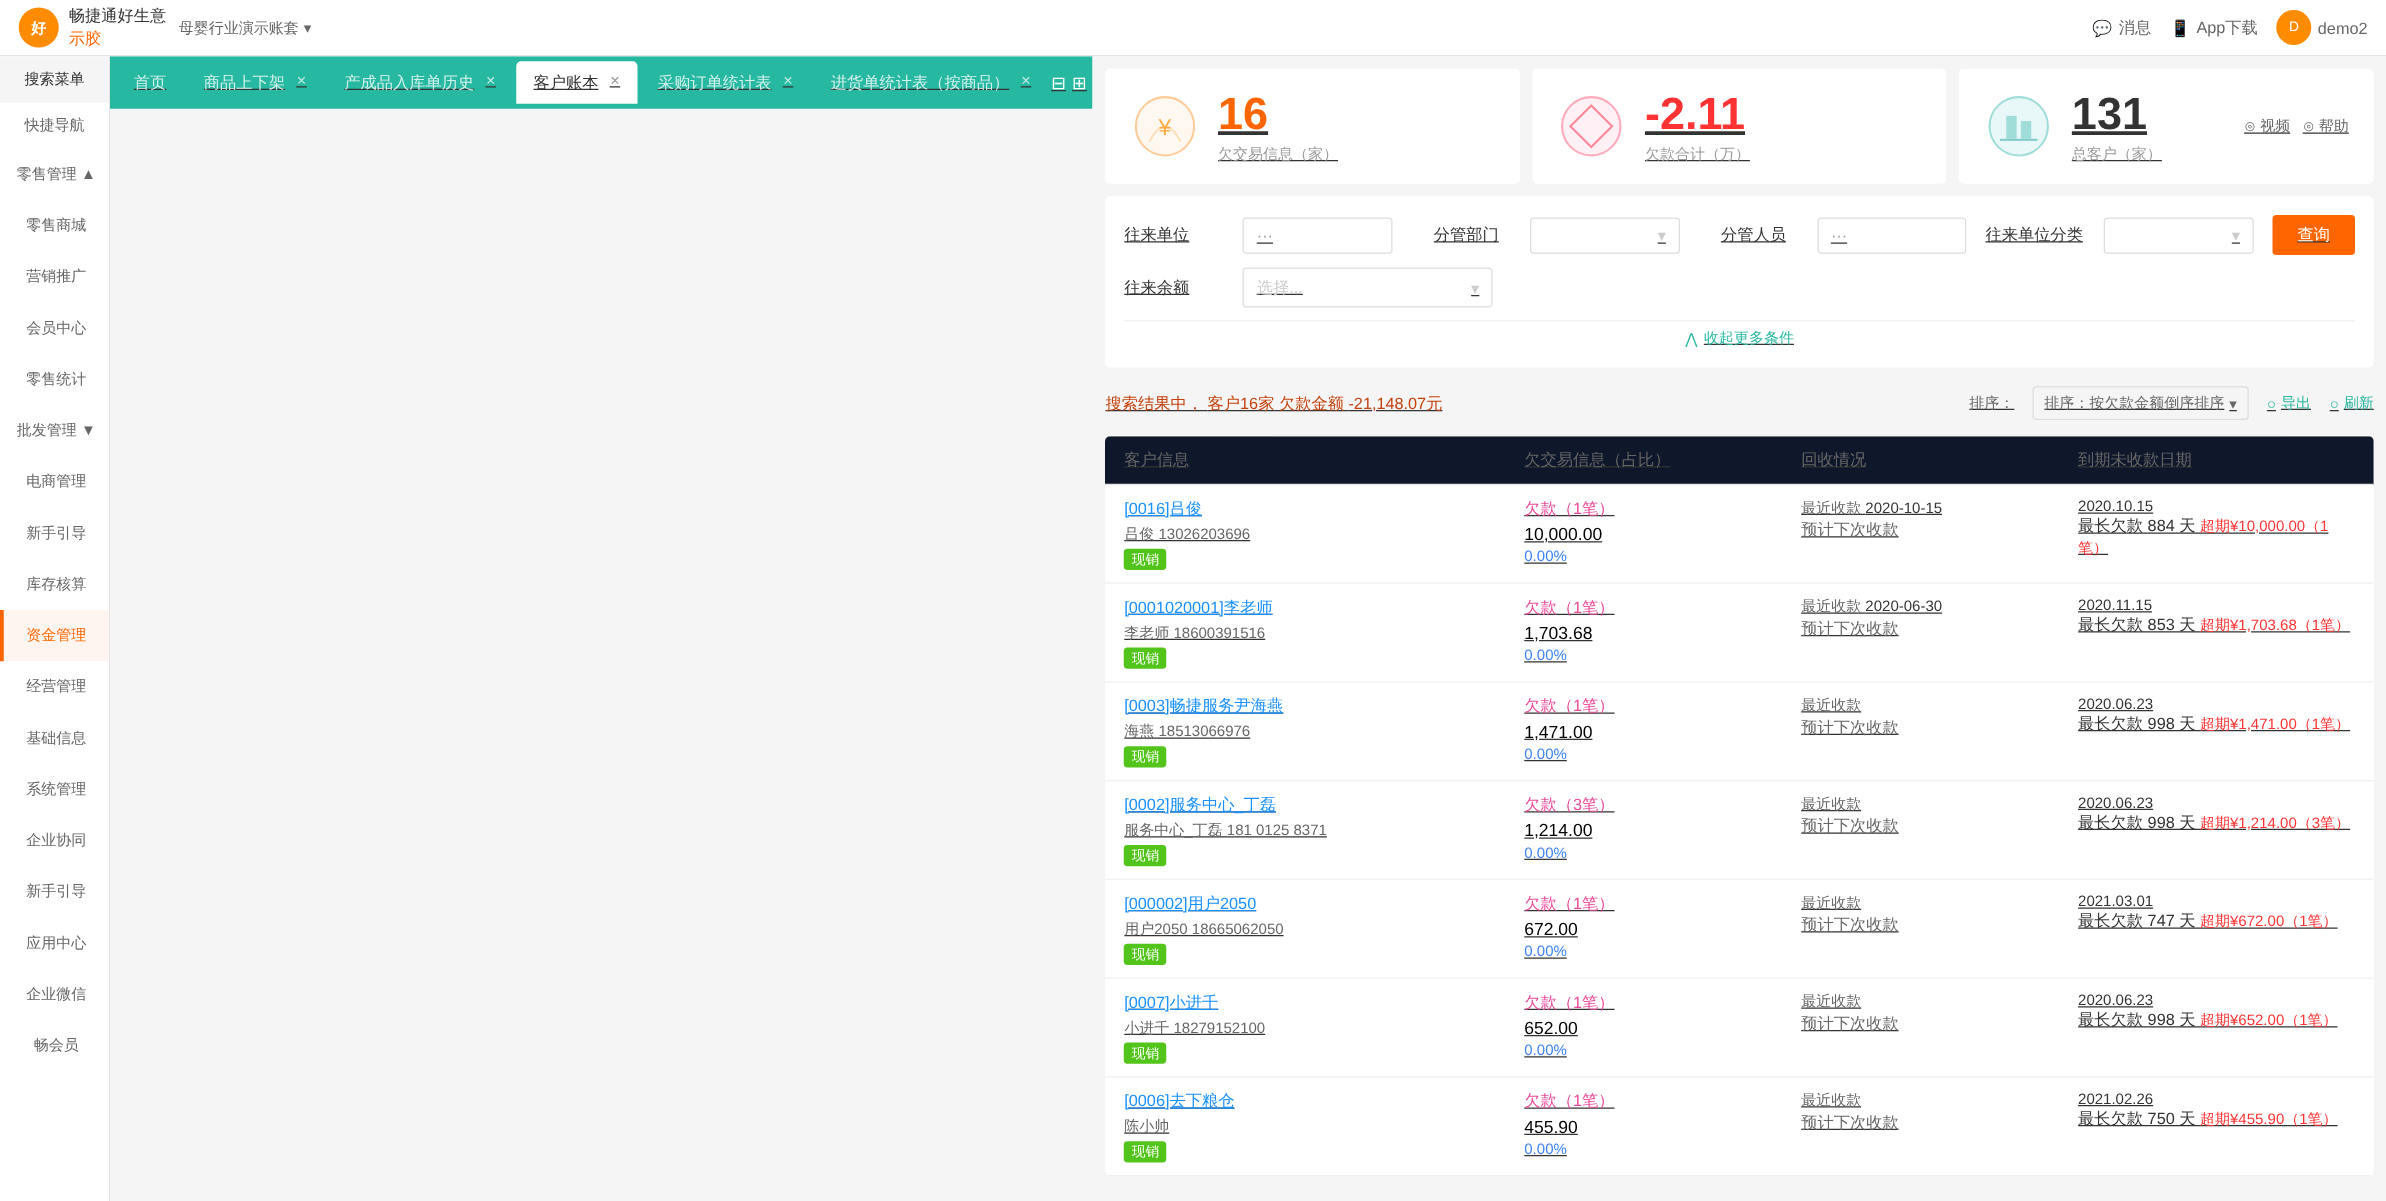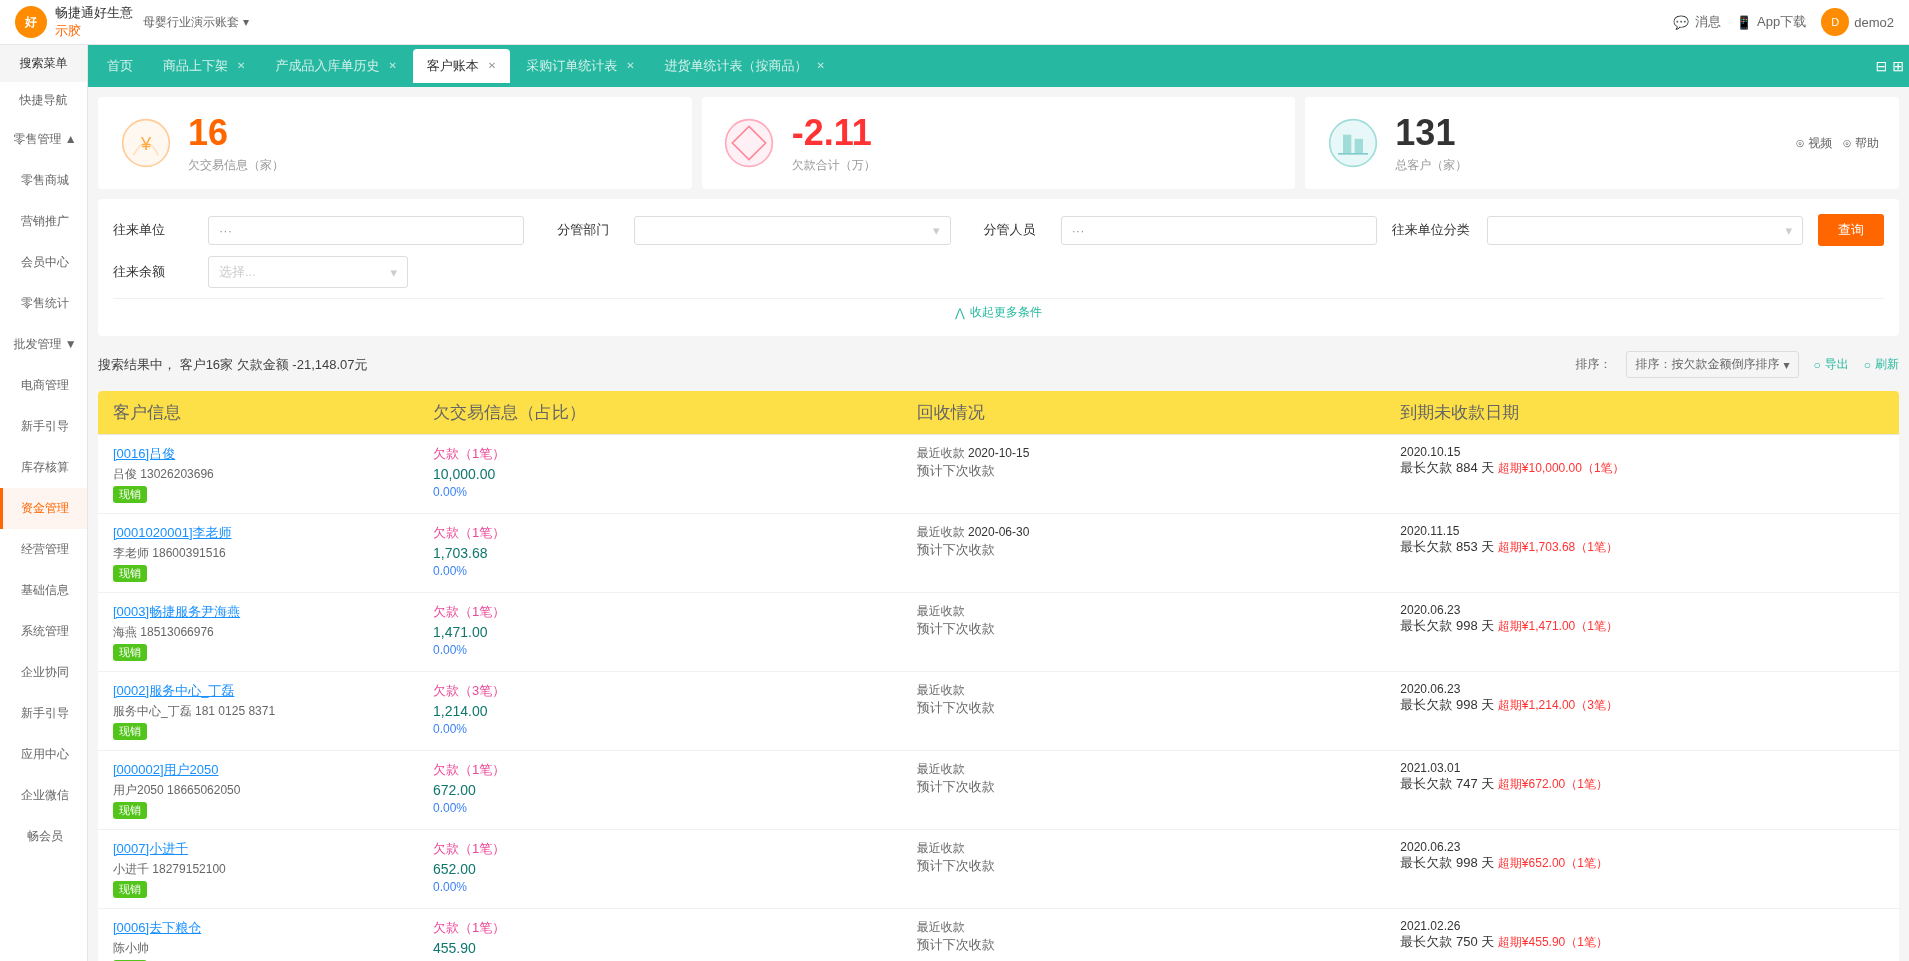--- a/index.html
+++ b/index.html
@@ -26,21 +26,21 @@
 
     
     .main-layout { display: flex; height: calc(961px - 45px); }
     .sidebar { width: 88px; background: #fff; border-right: 1px solid #e5e5e5; display: flex; flex-direction: column; overflow-y: auto; }
     .sidebar-item { padding: 12px 5px; text-align: center; cursor: pointer; font-size: 12px; color: #666; border-left: 3px solid transparent; }
     .sidebar-item.active { background: #fff5f0; color: #ff6600; border-left-color: #ff6600; }
     .search-menu-item { background: #f5f5f5; color: #333; font-size: 12px; padding: 10px 5px; text-align: center; cursor: pointer; }
     .quick-nav { padding: 10px 5px; text-align: center; font-size: 12px; color: #666; cursor: pointer; }
 
     
-    .content-area { flex: 1; display: flex; flex-direction: column; overflow: hidden; }
+    .content-area { flex: 1; display: flex; flex-direction: row; overflow: hidden; text-decoration: underline; }
     
     
     .tab-bar { background: #26b8a0; display: flex; align-items: center; height: 42px; padding: 0 5px; gap: 2px; flex-shrink: 0; }
     .tab { display: flex; align-items: center; gap: 6px; padding: 8px 14px; font-size: 13px; color: rgba(255,255,255,0.8); cursor: pointer; border-radius: 4px 4px 0 0; white-space: nowrap; }
     .tab.active { background: #fff; color: #333; }
     .tab-close { font-size: 10px; color: rgba(255,255,255,0.7); margin-left: 3px; cursor: pointer; line-height: 1; }
     .tab.active .tab-close { color: #999; }
     .tab-actions { margin-left: auto; display: flex; gap: 5px; color: #fff; font-size: 16px; }
 
     
@@ -66,34 +66,34 @@
     .filter-label { font-size: 13px; color: #333; white-space: nowrap; width: 80px; }
     .filter-input { flex: 1; border: 1px solid #ddd; border-radius: 3px; padding: 6px 10px; font-size: 13px; display: flex; align-items: center; justify-content: space-between; color: #999; cursor: pointer; }
     .filter-select { flex: 1; border: 1px solid #ddd; border-radius: 3px; padding: 6px 10px; font-size: 13px; display: flex; align-items: center; justify-content: space-between; cursor: pointer; }
     .filter-select-arrow { color: #ccc; }
     .collapse-btn { text-align: center; color: #26b8a0; font-size: 12px; cursor: pointer; display: flex; align-items: center; justify-content: center; gap: 5px; padding-top: 5px; border-top: 1px solid #f0f0f0; }
     .search-btn { background: #ff6600; color: #fff; border: none; border-radius: 3px; padding: 7px 20px; font-size: 13px; cursor: pointer; white-space: nowrap; }
 
     
     .results-bar { display: flex; align-items: center; justify-content: space-between; margin-bottom: 8px; padding: 5px 0; }
     .results-text { font-size: 13px; color: #666; }
-    .results-text span { color: #404040; }
+    .results-text span { color: #c2410c; }
     .results-actions { display: flex; align-items: center; gap: 15px; font-size: 12px; color: #666; }
     .sort-select { border: 1px solid #ddd; border-radius: 3px; padding: 4px 8px; font-size: 12px; cursor: pointer; display: flex; align-items: center; gap: 4px; }
     .action-btn { display: flex; align-items: center; gap: 4px; cursor: pointer; color: #26b8a0; }
 
     
     .table-container { background: #fff; border-radius: 4px; overflow: hidden; }
-    .table-header { display: grid; grid-template-columns: 320px 1fr 1fr 1fr; background: #fde047; border-bottom: 1px solid #e5e5e5; padding: 10px 15px; font-size: 17px; color: #666; font-weight: 500; }
+    .table-header { display: grid; grid-template-columns: 320px 1fr 1fr 1fr; background: #0f172a; border-bottom: 1px solid #e5e5e5; padding: 10px 15px; font-size: 13px; color: #666; font-weight: 500; }
     .table-row { display: grid; grid-template-columns: 320px 1fr 1fr 1fr; border-bottom: 1px solid #f0f0f0; padding: 10px 15px; align-items: start; }
     .customer-name { color: #1890ff; font-size: 13px; cursor: pointer; text-decoration: underline; }
     .customer-phone { font-size: 12px; color: #666; margin: 3px 0; }
     .customer-tag { display: inline-block; background: #52c41a; color: #fff; font-size: 11px; padding: 1px 6px; border-radius: 3px; }
     .debt-count { font-size: 13px; color: #ec4899; }
-    .debt-amount { font-size: 14px; color: #0f766e; font-weight: 500; margin: 3px 0; }
+    .debt-amount { font-size: 14px; color: #000000; font-weight: 500; margin: 3px 0; }
     .debt-percent { font-size: 12px; color: #3b82f6; }
     .collect-info { font-size: 12px; color: #666; }
     .collect-date { color: #333; }
     .next-collect { color: #666; }
     .overdue-date { font-size: 12px; color: #333; }
     .overdue-amount { color: #ff3333; font-size: 12px; cursor: pointer; }
 
     
     ::-webkit-scrollbar { width: 6px; height: 6px; }
     ::-webkit-scrollbar-track { background: #f1f1f1; }

